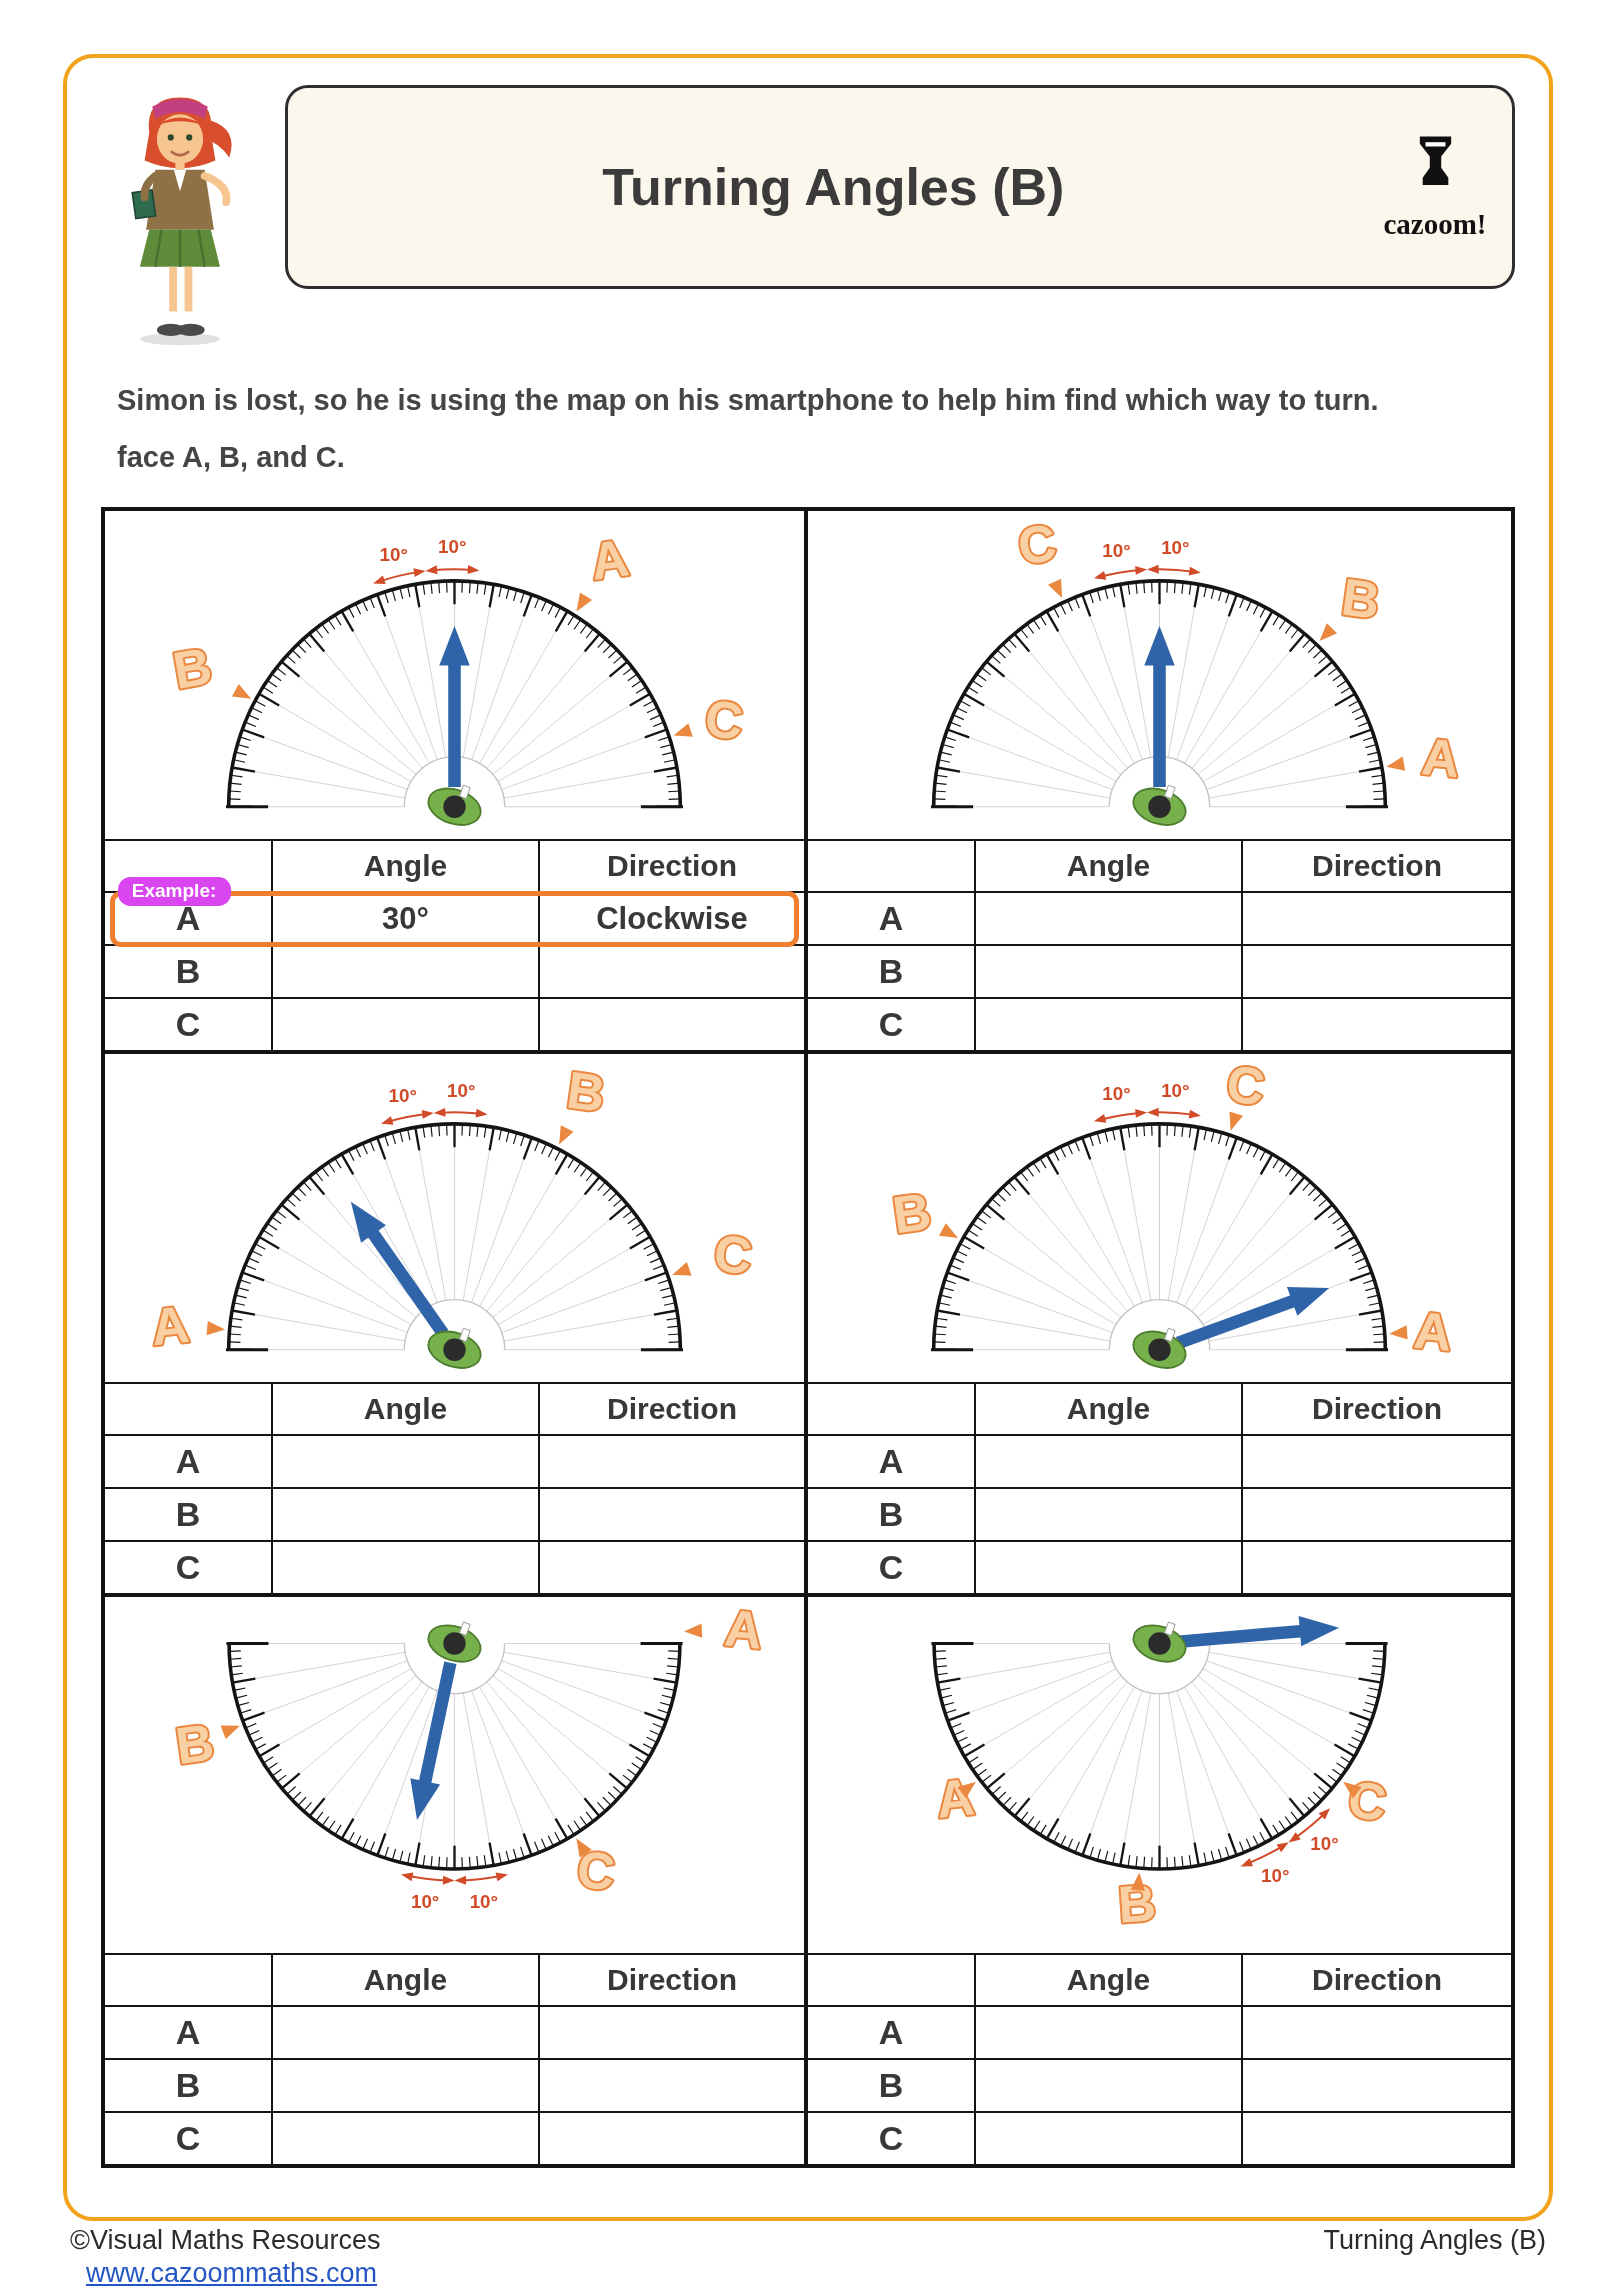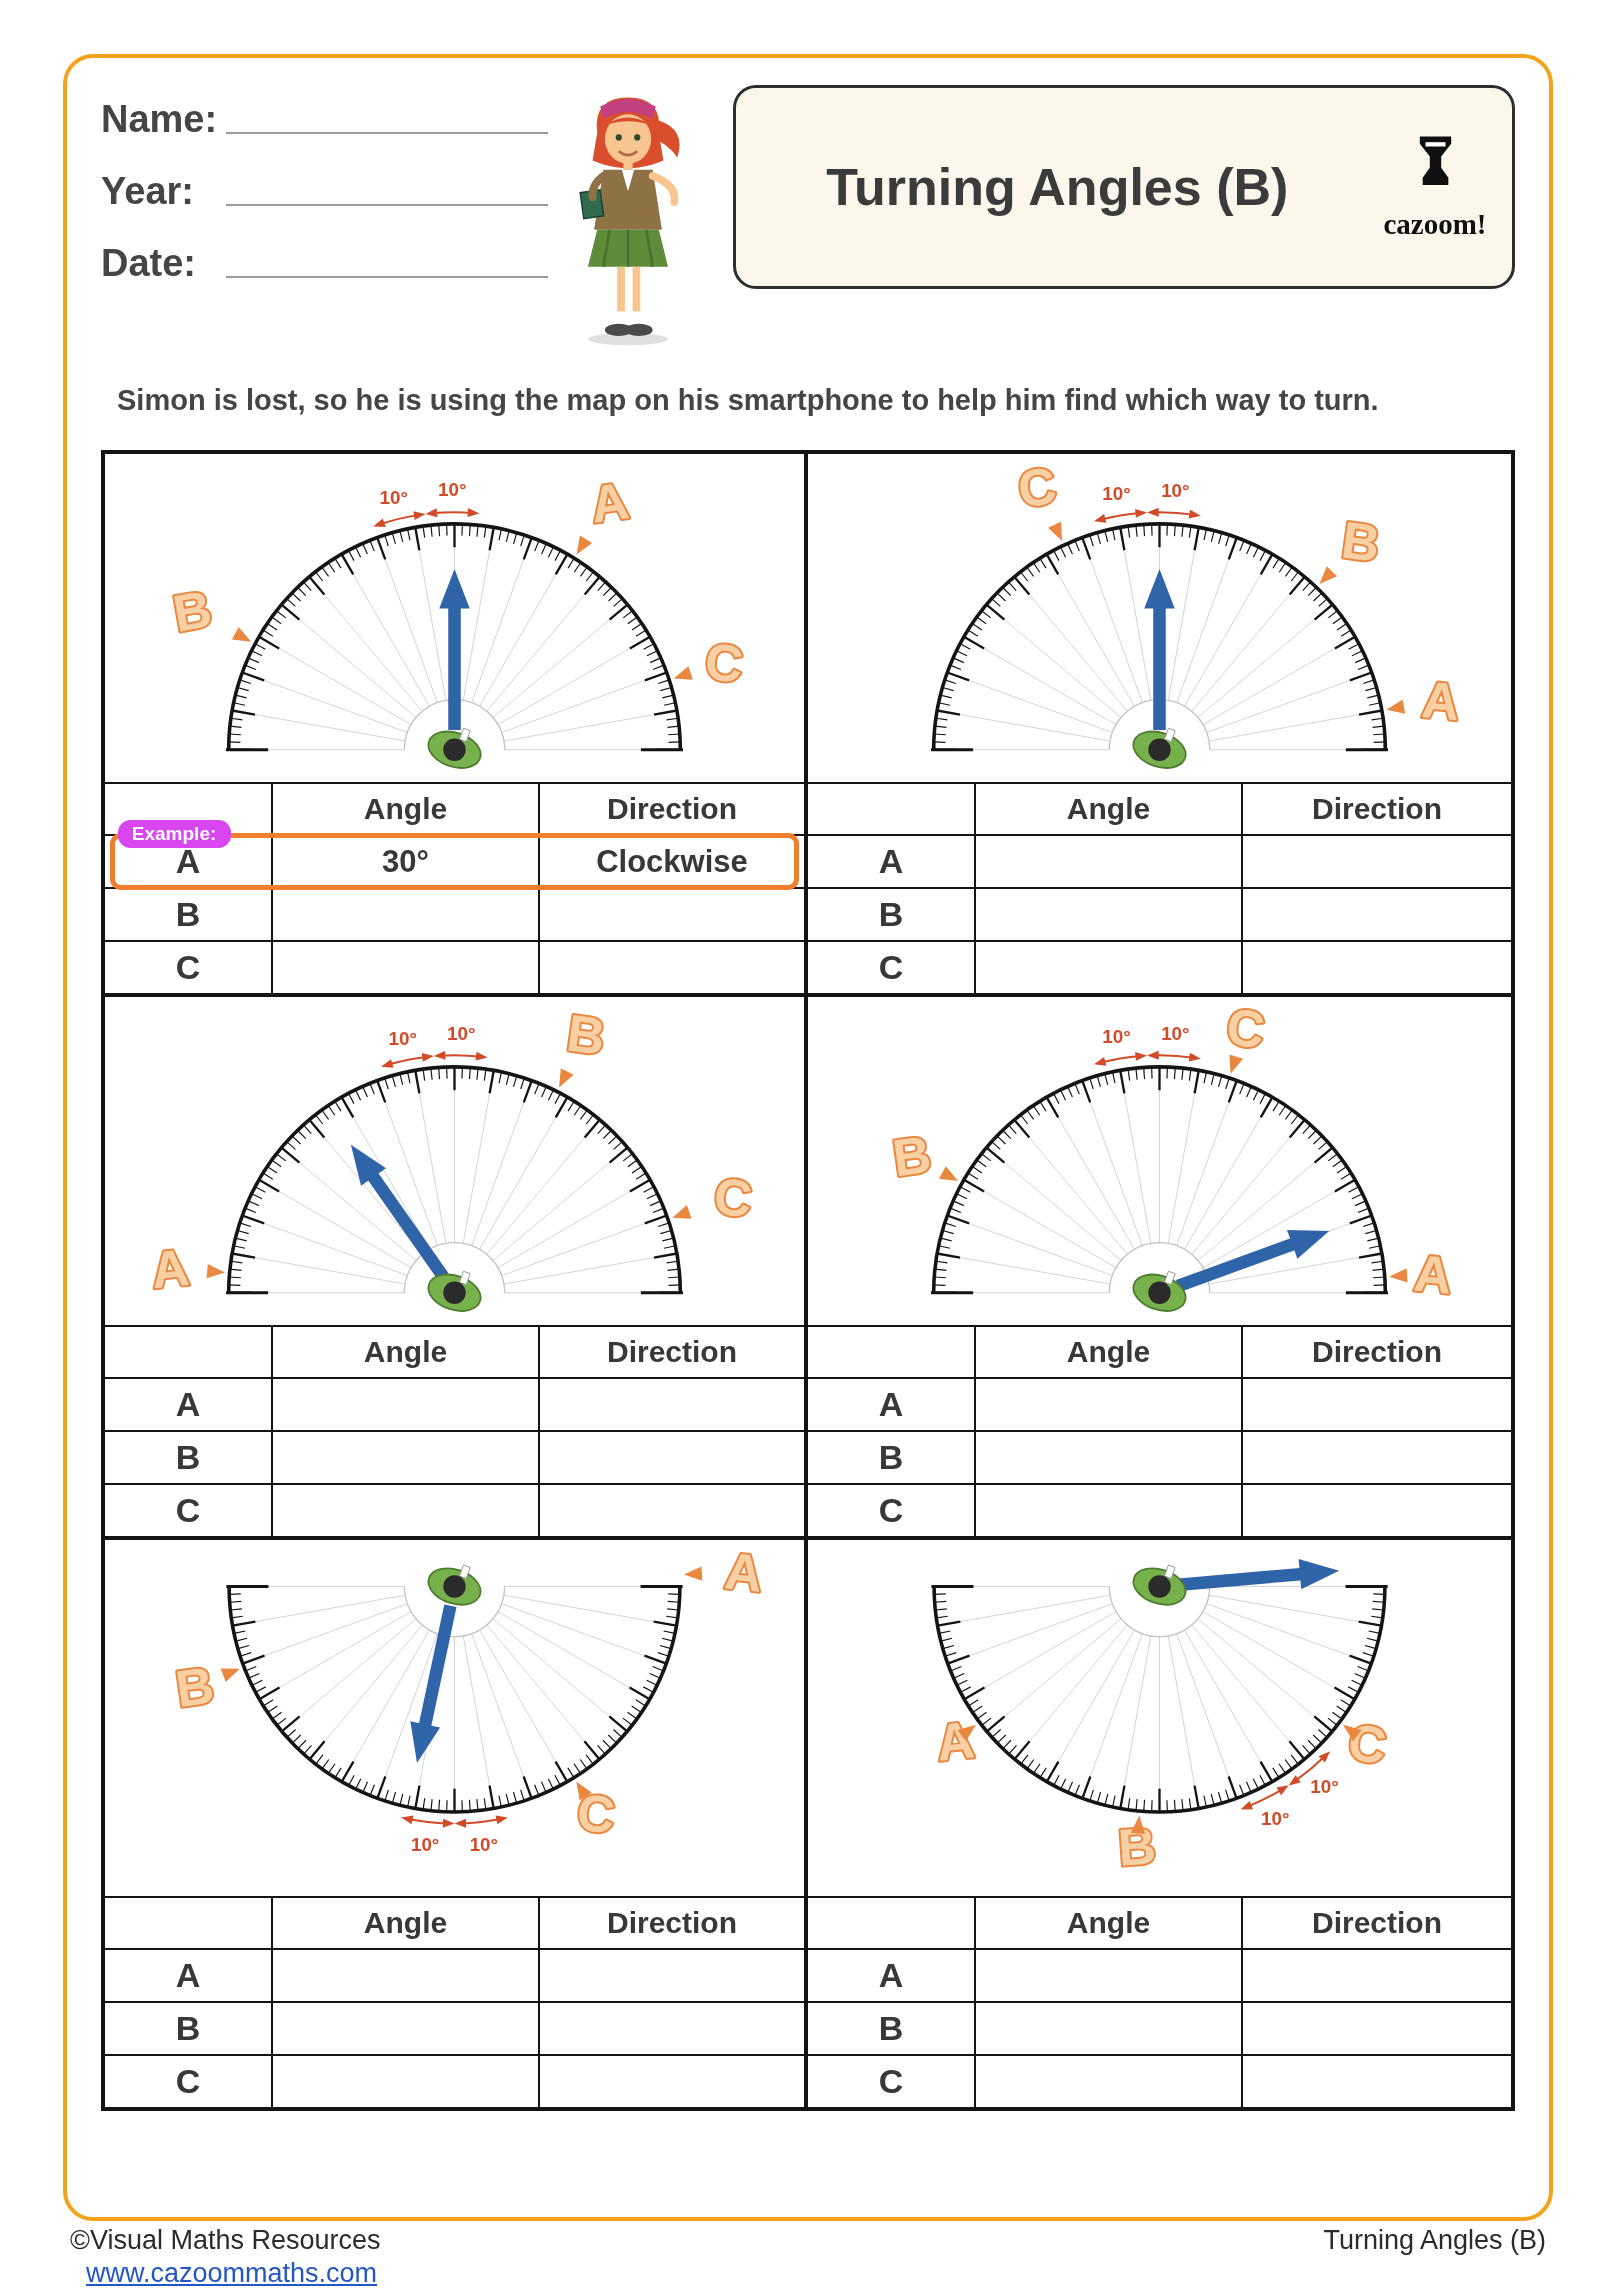--- a/index.html
+++ b/index.html
@@ -54,34 +54,20 @@
   .f-link{color:#2456C4;text-decoration:underline;cursor:pointer;font-size:27px;margin-left:16px;}
   .f-right{font-size:27px;}
 </style>
 </head>
 <body>
 
 <div class="page">
   <div class="frame">
 
     <div class="header">
-      <div class="fields">
-        <div class="field">
-          <span class="field-label">Name:</span>
-          <span class="field-line"></span>
-        </div>
-        <div class="field">
-          <span class="field-label">Year:</span>
-          <span class="field-line"></span>
-        </div>
-        <div class="field">
-          <span class="field-label">Date:</span>
-          <span class="field-line"></span>
-        </div>
-      </div>
 
       <svg class="girl" viewBox="0 0 100 170">
         <ellipse cx="50" cy="164" rx="26" ry="4" fill="#e0e0e0"></ellipse>
         <path d="M30 30 Q27 7 50 7 Q73 7 70 30 L73 48 Q50 58 27 48 Z" fill="#D94F2E"></path>
         <path d="M70 22 Q88 28 82 46 Q75 36 66 34 Z" fill="#D94F2E"></path>
         <path d="M32 13 Q50 3 68 13 L66 21 Q50 12 34 21 Z" fill="#C2407E"></path>
         <ellipse cx="50" cy="34" rx="15" ry="16" fill="#F7C58F"></ellipse>
         <path d="M35 25 Q50 15 65 25 Q50 20 35 25 Z" fill="#D94F2E"></path>
         <circle cx="44" cy="33" r="2" fill="#2d4a2d"></circle>
         <circle cx="56" cy="33" r="2" fill="#2d4a2d"></circle>
@@ -109,20 +95,21 @@
             <path d="M9 2 h22 v5 l-7 9 v8 l5 7 v5 H11 v-5 l5-7 v-8 l-7-9 Z" fill="#101010"></path>
             <rect x="13" y="6" width="14" height="3" fill="#ffffff"></rect>
           </svg>
           <div class="logo-text">cazoom!</div>
         </div>
       </div>
     </div>
 
     <div class="intro">
       <p>Simon is lost, so he is using the map on his smartphone to help him find which way to turn.</p>
+      <p>face A, B, and C.</p>
     </div>
 
     <div class="grid" id="grid">
         <div class="panel">
           <svg width="699" height="328" viewBox="0 0 780 366">
             <path d="M 642 330 A 252 252 0 0 0 138 330 Z" fill="#ffffff"></path>
             <line x1="446" y1="330" x2="636" y2="330" stroke="#cfcfcf" stroke-width="1"></line>
             <line x1="445.1" y1="320.3" x2="632.3" y2="287.3" stroke="#cfcfcf" stroke-width="1"></line>
             <line x1="442.6" y1="310.8" x2="621.2" y2="245.9" stroke="#cfcfcf" stroke-width="1"></line>
             <line x1="438.5" y1="302" x2="603" y2="207" stroke="#cfcfcf" stroke-width="1"></line>

